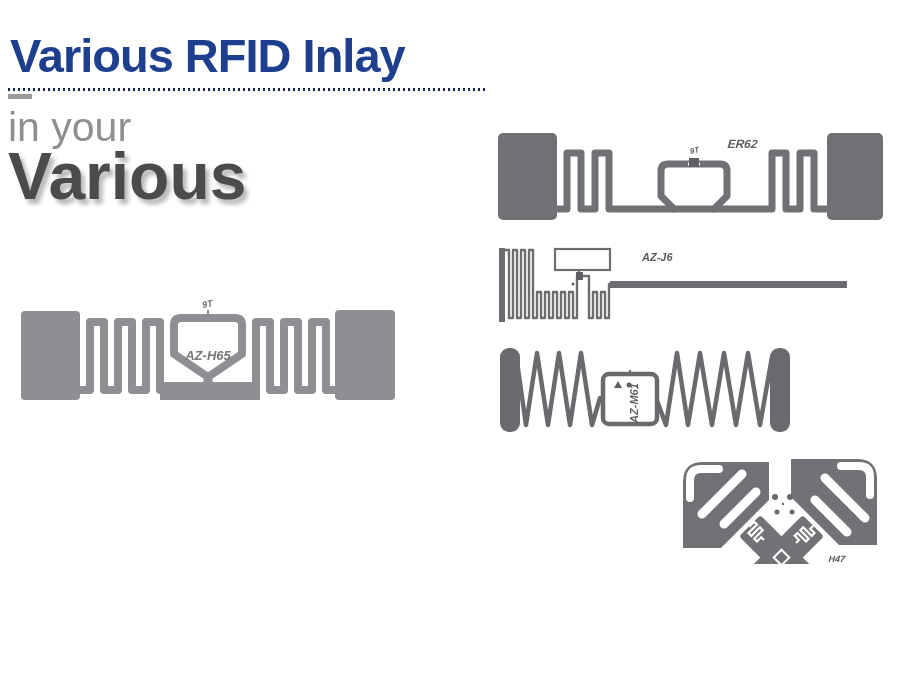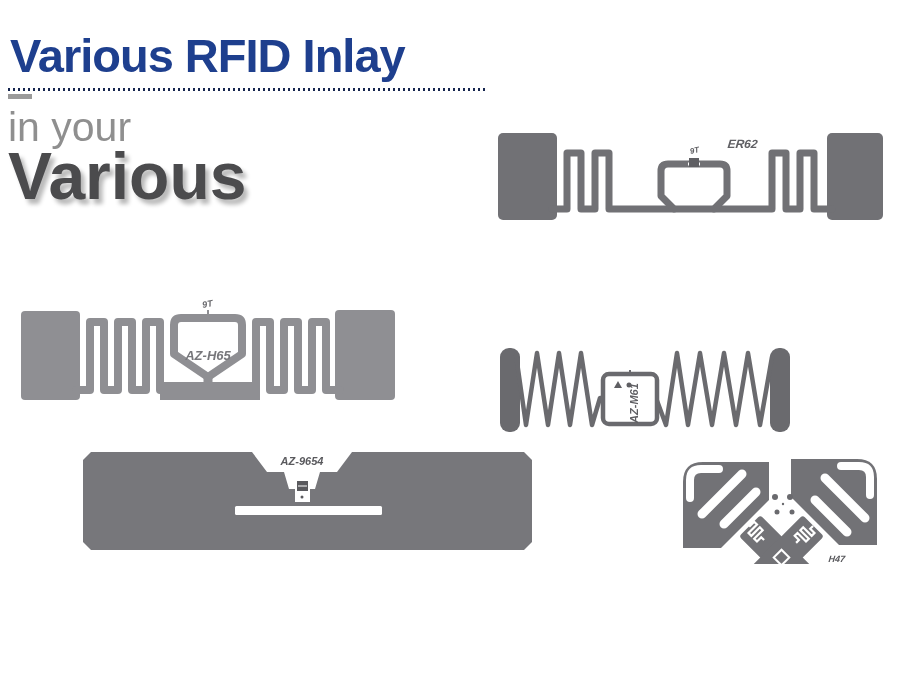--- a/index.html
+++ b/index.html
@@ -54,46 +54,48 @@
       <path class="meander" stroke="#717175" stroke-width="7" d="M56 78 H71 V22 H85 V78 H99 V22 H113 V78 H178"></path>
       <path class="meander" stroke="#717175" stroke-width="7" d="M218 78 H276 V22 H290 V78 H304 V22 H318 V78 H336"></path>
       <path d="M218 78 L231 65 L231 40 Q231 33 224 33 L172 33 Q165 33 165 40 L165 65 L178 78 Z" fill="none" stroke="#717175" stroke-width="7" stroke-linejoin="round"></path>
       <path d="M192 33 H204" stroke="#ffffff" stroke-width="3"></path>
       <rect x="193" y="27" width="10" height="9" fill="#5f5f63"></rect>
       <text class="lbl" x="199" y="22" text-anchor="middle" font-size="8" fill="#5f5f63" transform="rotate(-12 199 22)">9T</text>
       <text class="lbl" x="233" y="17" font-size="12" fill="#606064" transform="skewX(-6)">ER62</text>
     </svg>
   </div>
 
+  <div class="inlay" style="left:496px;top:246px">
+    <svg width="354" height="80" viewBox="0 0 354 80">
+      <rect x="3" y="2" width="6" height="74" fill="#6d6d71"></rect>
+      <path class="meander" stroke="#6d6d71" stroke-width="2.4" d="M6 4 H13 V72 H17 V4 H21 V72 H25 V4 H29 V72 H33 V4 H37 V72 H41 V46 H45 V72 H49 V46 H53 V72 H57 V46 H61 V72 H65 V46 H69 V72 H73 V46 H77 V72 H81 V30"></path>
+      <rect x="59" y="3" width="55" height="21" fill="none" stroke="#6d6d71" stroke-width="2.2"></rect>
+      <path d="M83 24 V27" stroke="#6d6d71" stroke-width="2"></path>
+      <rect x="80" y="26" width="7" height="8" fill="#5f5f63"></rect>
+      <circle cx="77" cy="38" r="1.5" fill="#5f5f63"></circle>
+      <path class="meander" stroke="#6d6d71" stroke-width="2.4" d="M87 30 H93 V72 H97 V46 H101 V72 H105 V46 H109 V72 H113 V38 H117"></path>
+      <rect x="114" y="35" width="237" height="7" fill="#6d6d71"></rect>
+      <text class="lbl" x="146" y="15" font-size="11" fill="#5a5a5e">AZ-J6</text>
+    </svg>
+  </div>
 
   <div class="inlay" style="left:496px;top:343px">
     <svg width="298" height="96" viewBox="0 0 298 96">
       <rect x="4" y="5" width="20" height="84" rx="9" fill="#6a6a6e"></rect>
       <rect x="274" y="5" width="20" height="84" rx="9" fill="#6a6a6e"></rect>
       <path class="meander" stroke="#6a6a6e" stroke-width="4.5" d="M20 12 L30 82 L41 10 L52 82 L63 10 L74 82 L85 10 L96 82 L104 55 L108 55"></path>
       <path class="meander" stroke="#6a6a6e" stroke-width="4.5" d="M160 55 L170 82 L181 10 L192 82 L204 10 L216 82 L228 10 L240 82 L252 10 L264 82 L276 14"></path>
       <rect x="107" y="31" width="54" height="50" rx="6" fill="#ffffff" stroke="#6a6a6e" stroke-width="4.5"></rect>
       <path d="M118 45 L126 45 L122 38 Z" fill="#5f5f63"></path>
       <circle cx="133" cy="42" r="2.5" fill="#5f5f63"></circle>
       <path d="M134 27 V31" stroke="#6a6a6e" stroke-width="2"></path>
       <text class="lbl" x="139" y="63" text-anchor="middle" font-size="11" fill="#5f5f63" transform="rotate(-90 139 60)">AZ-M61</text>
     </svg>
   </div>
 
-  <div class="inlay" style="left:81px;top:450px">
-    <svg width="455" height="104" viewBox="0 0 455 104">
-      <path d="M10 2 H443 L451 10 V92 L443 100 H10 L2 92 V10 Z" fill="#77777b"></path>
-      <path d="M171 2 L186 22 L203 22 L208 39 L214 39 L214 52 L229 52 L229 39 L234 39 L239 22 L256 22 L271 2 Z" fill="#ffffff"></path>
-      <rect x="216" y="31" width="11" height="10" fill="#5a5a5e"></rect>
-      <path d="M217 36 H226" stroke="#ffffff" stroke-width="1"></path>
-      <circle cx="221" cy="47" r="1.5" fill="#5a5a5e"></circle>
-      <rect x="154" y="56" width="147" height="9" rx="1.5" fill="#ffffff"></rect>
-      <text class="lbl" x="221" y="15" text-anchor="middle" font-size="11" fill="#5a5a5e">AZ-9654</text>
-    </svg>
-  </div>
 
 
   <div class="inlay" style="left:676px;top:450px">
     <svg width="230" height="235" viewBox="0 0 230 235">
       <defs>
         <g id="h47q">
           <path d="M7 32 Q7 12 27 12 L93 12 L93 50 L45 98 L7 98 Z" fill="#727276"></path>
           <path d="M14 48 V30 Q14 19 25 19 H43" stroke="#ffffff" stroke-width="8" fill="none" stroke-linecap="round"></path>
           <path d="M66 24 L26 64" stroke="#ffffff" stroke-width="9" stroke-linecap="round"></path>
           <path d="M80 42 L48 74" stroke="#ffffff" stroke-width="9" stroke-linecap="round"></path>

